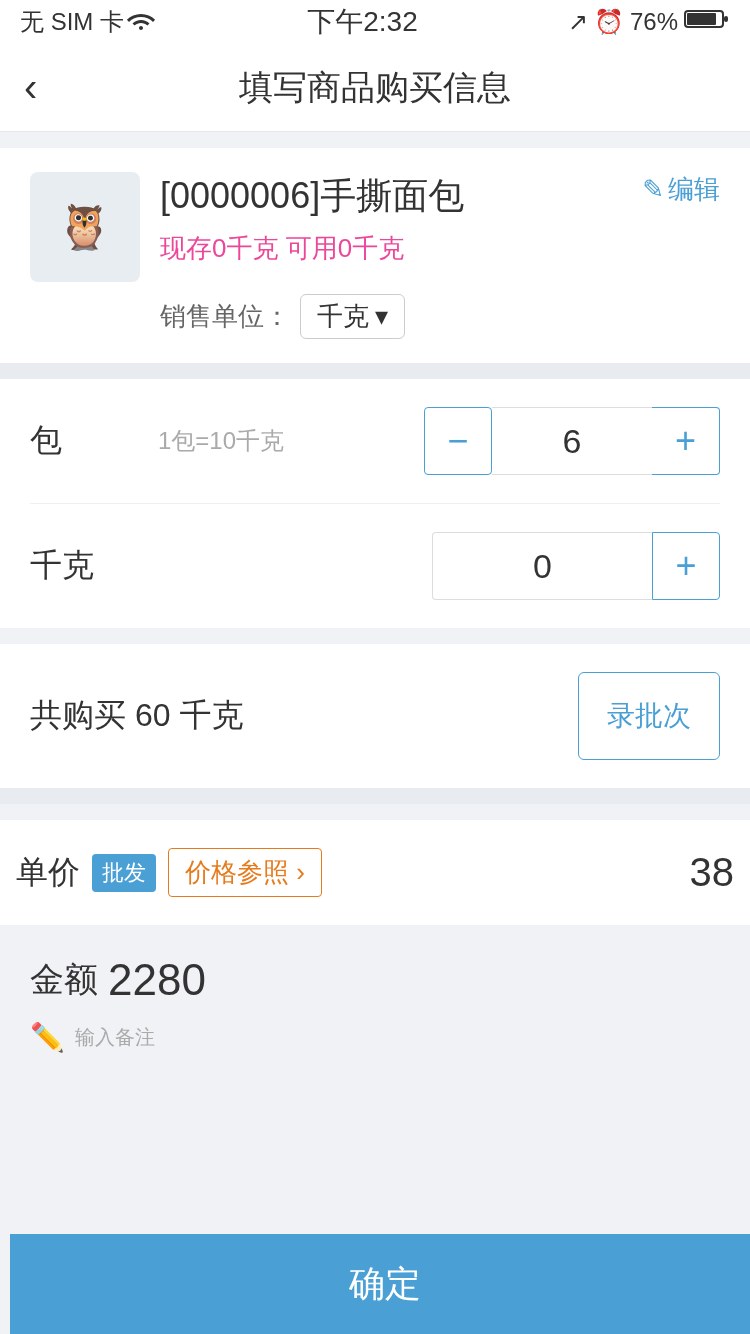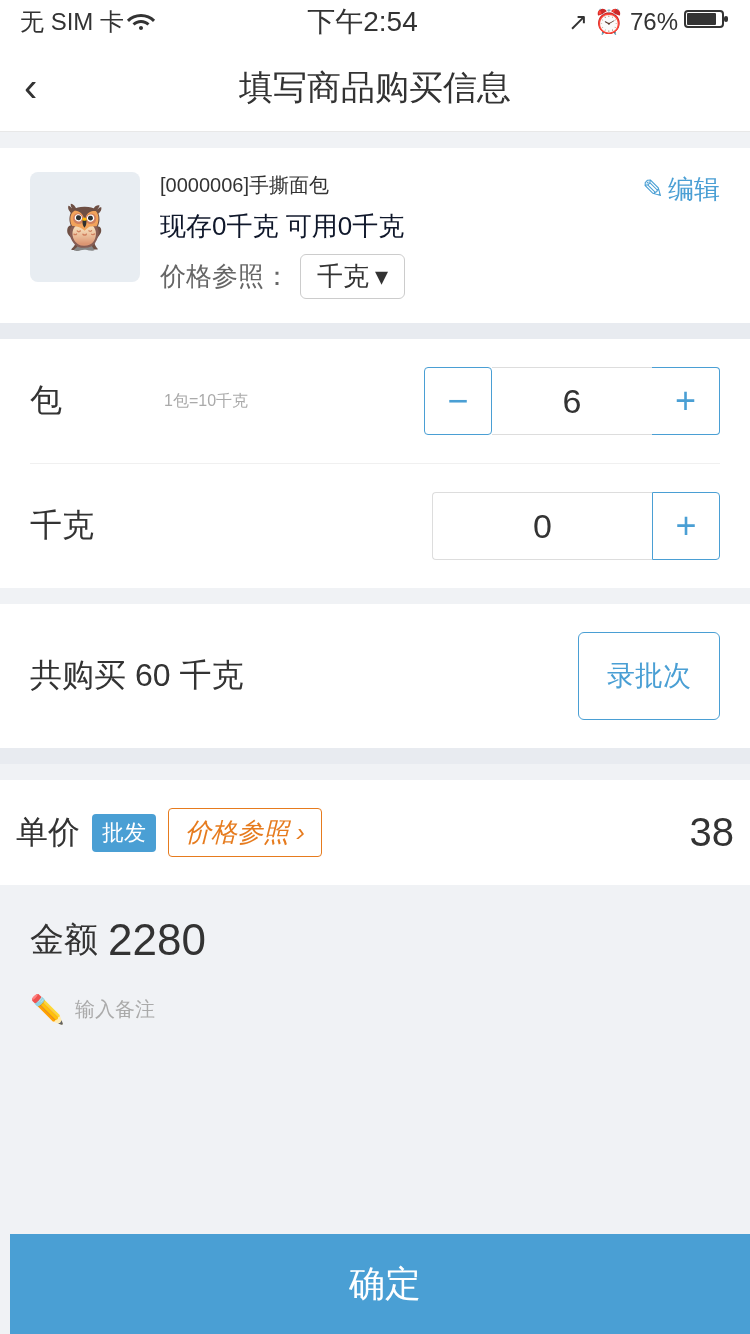--- a/index.html
+++ b/index.html
@@ -71,29 +71,29 @@
       align-items: center;
       justify-content: center;
       flex-shrink: 0;
     }
     .owl-icon {
       font-size: 44px;
       color: #8ab0c8;
     }
     .product-info { flex: 1; }
     .product-name {
-      font-size: 20px;
+      font-size: 36px;
       font-weight: 500;
       color: #333;
       margin-bottom: 10px;
     }
     .product-stock {
       font-size: 26px;
-      color: #0f172a;
-      margin-bottom: 10px;
+      color: #ec4899;
+      margin-bottom: 28px;
     }
     .product-unit-row {
       display: flex;
       align-items: center;
       gap: 10px;
       font-size: 26px;
       color: #666;
     }
     .unit-selector {
       border: 1px solid #ccc;
@@ -137,23 +137,23 @@
       padding: 28px 0;
       border-bottom: 1px solid #f0f0f0;
     }
     .input-row:last-child { border-bottom: none; }
     .input-label {
       font-size: 32px;
       color: #333;
       min-width: 120px;
     }
     .input-sublabel {
-      font-size: 16px;
+      font-size: 24px;
       color: #aaa;
-      margin-left: 14px;
+      margin-left: 8px;
     }
     .input-spacer { flex: 1; }
     .stepper-group {
       display: flex;
       align-items: center;
     }
     .stepper-btn {
       width: 68px;
       height: 68px;
       border: 1px solid #4a9fd4;
@@ -255,38 +255,37 @@
       border: 1px solid #e67b1e;
       color: #e67b1e;
       background: #fff;
       padding: 6px 16px;
       font-size: 26px;
       border-radius: 4px;
       display: flex;
       align-items: center;
       gap: 4px;
       cursor: pointer;
-      font-style: italic;
     }
     .price-value {
       font-size: 40px;
       color: #333;
       font-weight: 400;
     }
 
     
     .amount-section {
       background: #f0f2f5;
       padding: 30px 30px 0 30px;
     }
     .amount-row {
       display: flex;
       align-items: center;
       gap: 10px;
-      margin-bottom: 28px;
+      margin-bottom: 16px;
     }
     .amount-label { font-size: 34px; color: #333; }
     .amount-value { font-size: 44px; color: #333; font-weight: 500; }
     .remark-row {
       display: flex;
       align-items: center;
       gap: 10px;
       padding-bottom: 20px;
     }
     .remark-icon { font-size: 28px; color: #aaa; }
@@ -322,21 +321,21 @@
 
 <div class="status-bar">
   <div class="status-left">
     <span>无 SIM 卡</span>
     <span>
       <svg width="32" height="22" viewBox="0 0 32 22">
           <path d="M16 18c1.1 0 2 .9 2 2s-.9 2-2 2-2-.9-2-2 .9-2 2-2zm0-6c3.3 0 6.3 1.3 8.5 3.5l-2.1 2.1C20.8 16 18.5 15 16 15s-4.8 1-6.4 2.6l-2.1-2.1C9.7 13.3 12.7 12 16 12zm0-6c5.5 0 10.5 2.2 14.1 5.8l-2.1 2.1C24.9 10.7 20.7 9 16 9s-8.9 1.7-12 4.9l-2.1-2.1C5.5 8.2 10.5 6 16 6z" fill="#333"></path>
         </svg>
     </span>
   </div>
-  <div class="status-center">下午2:54</div>
+  <div class="status-center">下午2:32</div>
   <div class="status-right">
     <span>↗</span>
     <span>⏰</span>
     <span>76%</span>
     <span>
       <svg width="46" height="22" viewBox="0 0 46 22">
           <rect x="1" y="3" width="38" height="16" rx="3" ry="3" fill="none" stroke="#333" stroke-width="2"></rect>
           <rect x="3" y="5" width="29" height="12" rx="1" ry="1" fill="#333"></rect>
           <rect x="40" y="8" width="4" height="6" rx="2" ry="2" fill="#333"></rect>
         </svg>
@@ -350,21 +349,21 @@
 </div>
 
 <div class="product-card">
   <div class="product-image">
     <span class="owl-icon">🦉</span>
   </div>
   <div class="product-info">
     <div class="product-name">[0000006]手撕面包</div>
     <div class="product-stock">现存0千克   可用0千克</div>
     <div class="product-unit-row">
-      <span>价格参照：</span>
+      <span>销售单位：</span>
       <div class="unit-selector">
         <span>千克</span>
         <span>▾</span>
       </div>
     </div>
   </div>
   <div class="product-card-right">
     <div class="edit-btn">
       <span>✎</span>
       <span>编辑</span>

